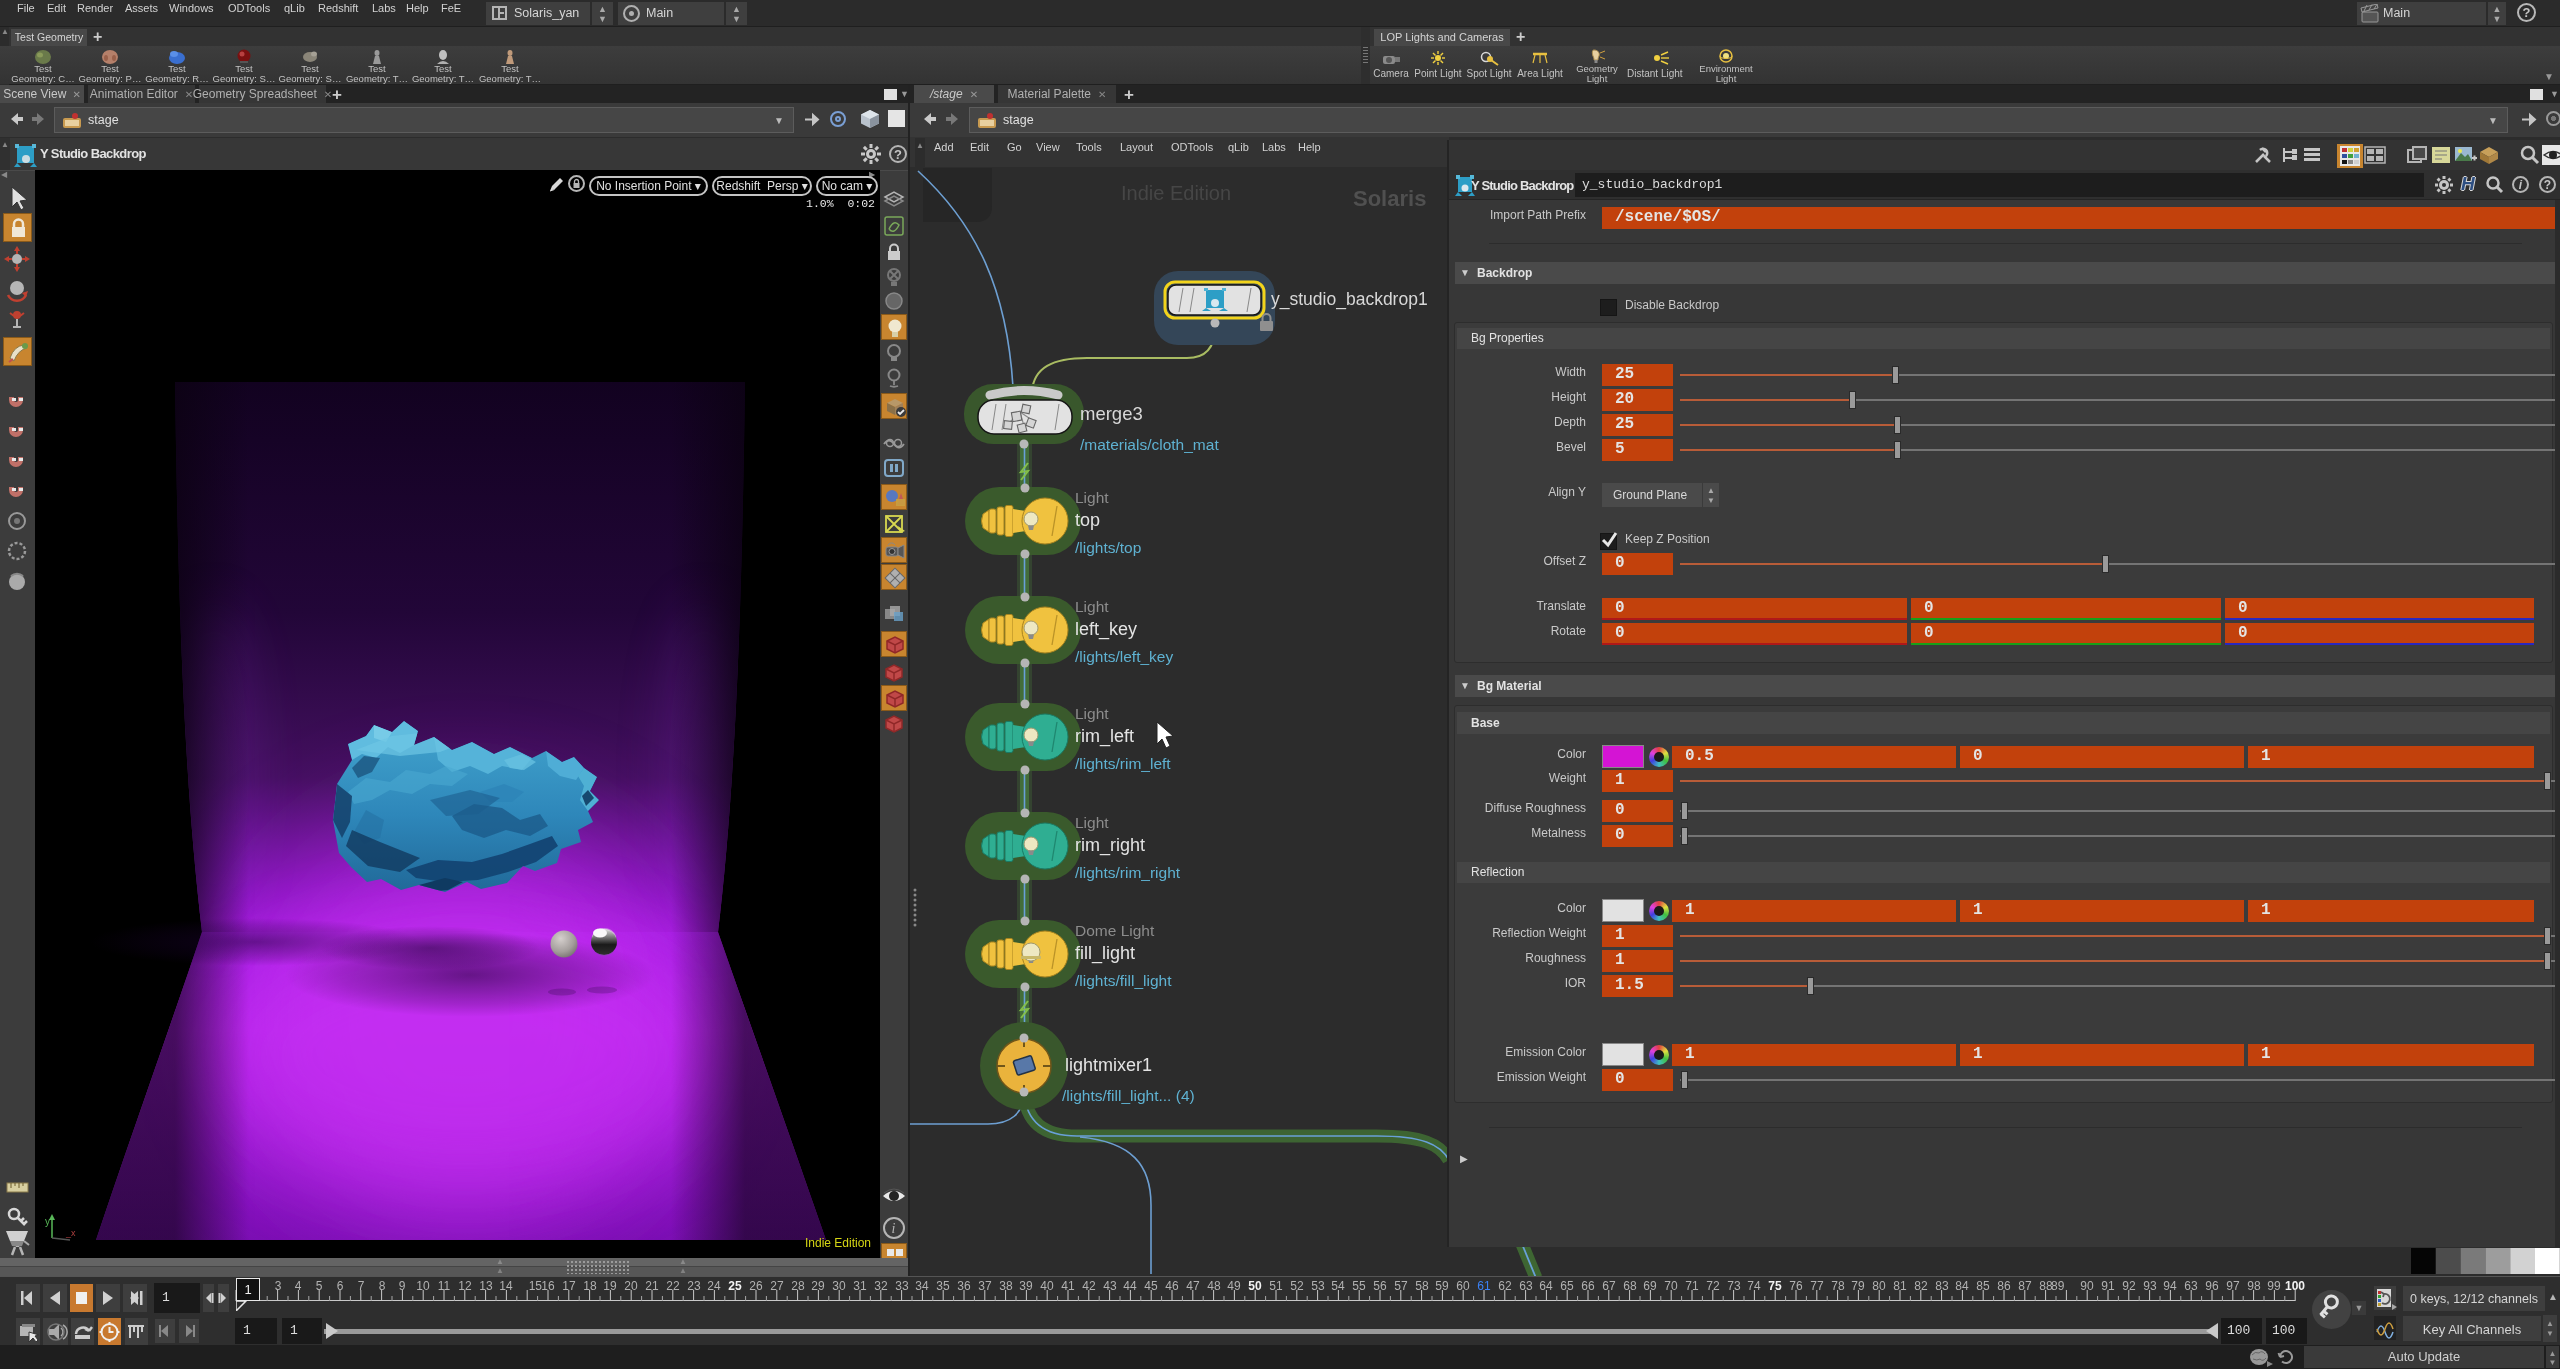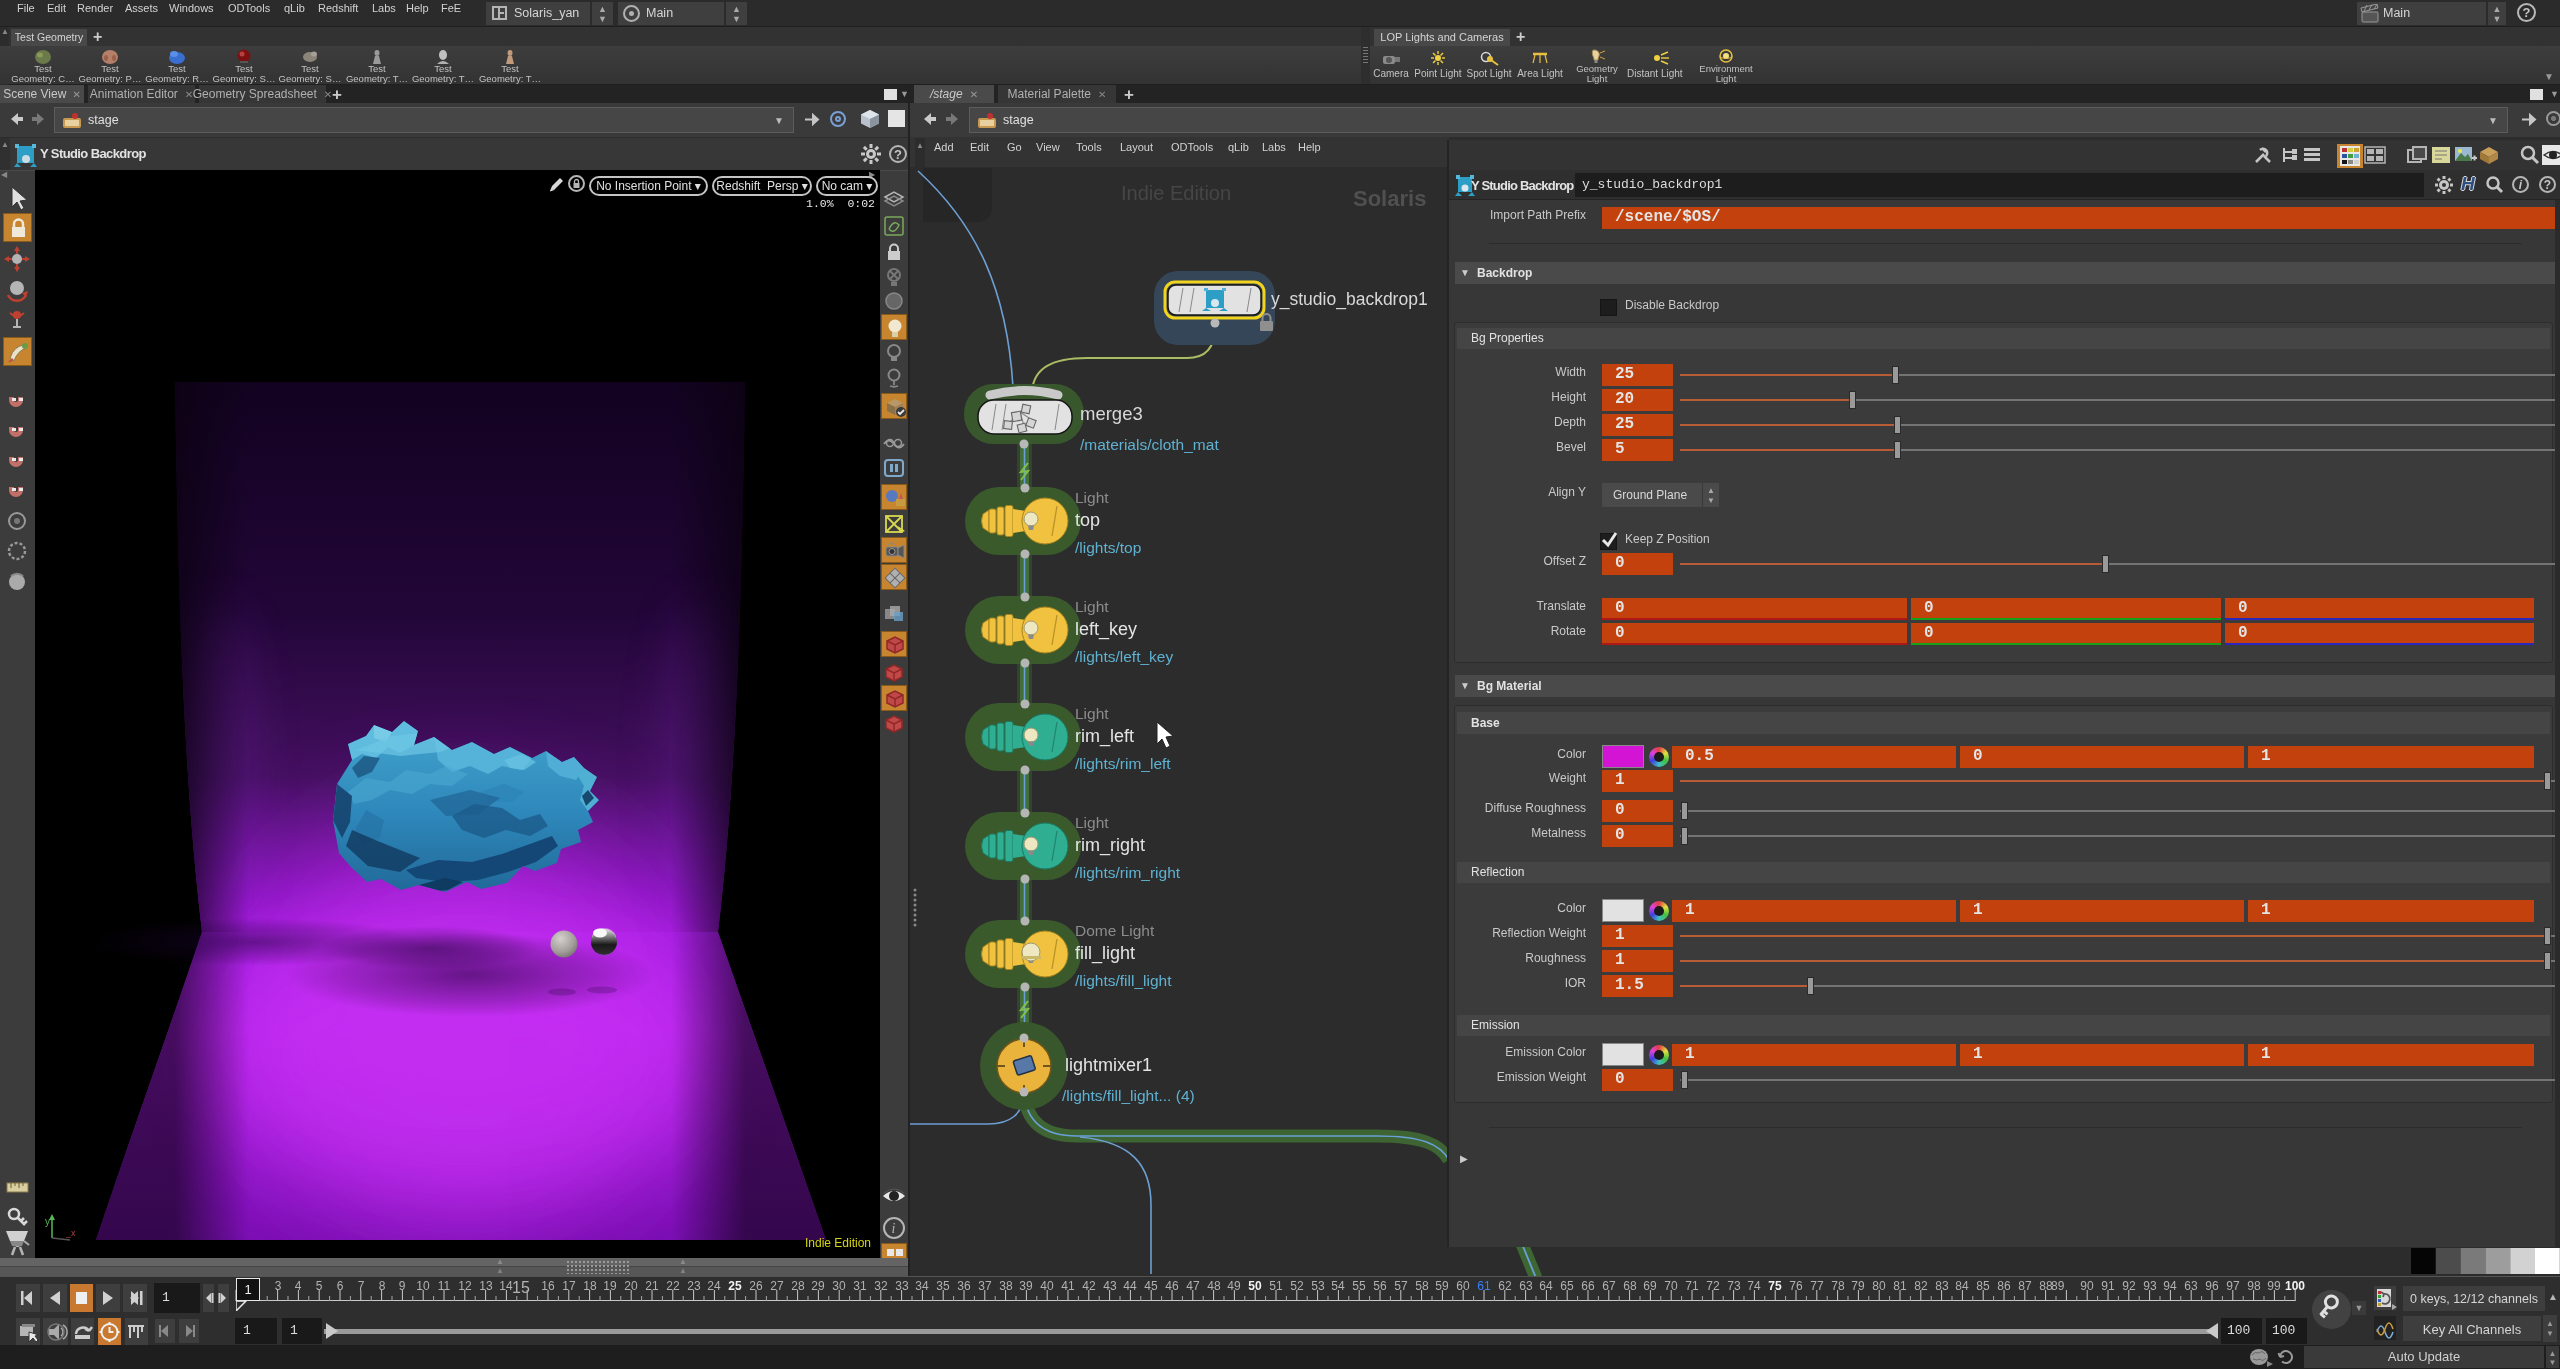--- a/index.html
+++ b/index.html
@@ -1089,21 +1089,20 @@
       <div class="abs" style="left:0;top:8px;width:867px;height:2px;background:#b85c38;"></div>
       <div class="abs" style="left:864px;top:0;width:7px;height:18px;background:#9a9a9a;border:1px solid #2a2a2a;"></div>
     </div>
 <div class="plabel" style="left:0;top:836px;width:137px;text-align:right;">IOR</div>
 <div class="pfield" style="left:153px;top:835px;width:71px;height:22px;">1.5</div>
 <div class="abs" style="left:231px;top:837px;width:875px;height:18px;">
       <div class="abs" style="left:0;right:0;top:8px;height:2px;background:#747474;"></div>
       <div class="abs" style="left:0;top:8px;width:130px;height:2px;background:#b85c38;"></div>
       <div class="abs" style="left:127px;top:0;width:7px;height:18px;background:#9a9a9a;border:1px solid #2a2a2a;"></div>
     </div>
-<div class="abs" style="left:8px;top:875px;width:1093px;height:21px;background:#454545;color:#e2e2e2;font-weight:normal;font-size:12px;line-height:21px;padding-left:14px;">Emission</div>
 <div class="plabel" style="left:0;top:905px;width:137px;text-align:right;">Emission Color</div>
 <div class="abs" style="left:153px;top:903px;width:42px;height:23px;background:#e2e2e2;border:1px solid #888;"></div>
 <div class="abs" style="left:200px;top:905px;width:20px;height:20px;border-radius:50%;background:conic-gradient(#e04040,#e0e040,#40c040,#40c0c0,#4040e0,#e040e0,#e04040);"></div>
     <div class="abs" style="left:205px;top:910px;width:10px;height:10px;border-radius:50%;background:#1a1a1a;"></div>
 <div class="pfield" style="left:223px;top:904px;width:284px;height:22px;">1</div>
     <div class="pfield" style="left:511px;top:904px;width:284px;height:22px;">1</div>
     <div class="pfield" style="left:799px;top:904px;width:286px;height:22px;">1</div>
 <div class="plabel" style="left:0;top:930px;width:137px;text-align:right;">Emission Weight</div>
 <div class="pfield" style="left:153px;top:929px;width:71px;height:22px;">0</div>
 <div class="abs" style="left:231px;top:931px;width:875px;height:18px;">
@@ -1359,21 +1358,21 @@
     <div class="abs" style="left:304px;top:2px;width:30px;text-align:center;color:#b2b2b2;font-size:12px;font-weight:normal;">5</div>
     <div class="abs" style="left:325px;top:2px;width:30px;text-align:center;color:#b2b2b2;font-size:12px;font-weight:normal;">6</div>
     <div class="abs" style="left:346px;top:2px;width:30px;text-align:center;color:#b2b2b2;font-size:12px;font-weight:normal;">7</div>
     <div class="abs" style="left:367px;top:2px;width:30px;text-align:center;color:#b2b2b2;font-size:12px;font-weight:normal;">8</div>
     <div class="abs" style="left:387px;top:2px;width:30px;text-align:center;color:#b2b2b2;font-size:12px;font-weight:normal;">9</div>
     <div class="abs" style="left:408px;top:2px;width:30px;text-align:center;color:#b2b2b2;font-size:12px;font-weight:normal;">10</div>
     <div class="abs" style="left:429px;top:2px;width:30px;text-align:center;color:#b2b2b2;font-size:12px;font-weight:normal;">11</div>
     <div class="abs" style="left:450px;top:2px;width:30px;text-align:center;color:#b2b2b2;font-size:12px;font-weight:normal;">12</div>
     <div class="abs" style="left:471px;top:2px;width:30px;text-align:center;color:#b2b2b2;font-size:12px;font-weight:normal;">13</div>
     <div class="abs" style="left:491px;top:2px;width:30px;text-align:center;color:#b2b2b2;font-size:12px;font-weight:normal;">14</div>
-    <div class="abs" style="left:512px;top:2px;width:30px;text-align:left;color:#b2b2b2;font-size:16px;font-weight:normal;">15</div>
+    <div class="abs" style="left:512px;top:2px;width:30px;text-align:right;color:#b2b2b2;font-size:12px;font-weight:normal;">15</div>
     <div class="abs" style="left:533px;top:2px;width:30px;text-align:center;color:#b2b2b2;font-size:12px;font-weight:normal;">16</div>
     <div class="abs" style="left:554px;top:2px;width:30px;text-align:center;color:#b2b2b2;font-size:12px;font-weight:normal;">17</div>
     <div class="abs" style="left:575px;top:2px;width:30px;text-align:center;color:#b2b2b2;font-size:12px;font-weight:normal;">18</div>
     <div class="abs" style="left:595px;top:2px;width:30px;text-align:center;color:#b2b2b2;font-size:12px;font-weight:normal;">19</div>
     <div class="abs" style="left:616px;top:2px;width:30px;text-align:center;color:#b2b2b2;font-size:12px;font-weight:normal;">20</div>
     <div class="abs" style="left:637px;top:2px;width:30px;text-align:center;color:#b2b2b2;font-size:12px;font-weight:normal;">21</div>
     <div class="abs" style="left:658px;top:2px;width:30px;text-align:center;color:#b2b2b2;font-size:12px;font-weight:normal;">22</div>
     <div class="abs" style="left:679px;top:2px;width:30px;text-align:center;color:#b2b2b2;font-size:12px;font-weight:normal;">23</div>
     <div class="abs" style="left:699px;top:2px;width:30px;text-align:center;color:#b2b2b2;font-size:12px;font-weight:normal;">24</div>
     <div class="abs" style="left:720px;top:2px;width:30px;text-align:center;color:#f2f2f2;font-size:12px;font-weight:bold;">25</div>

